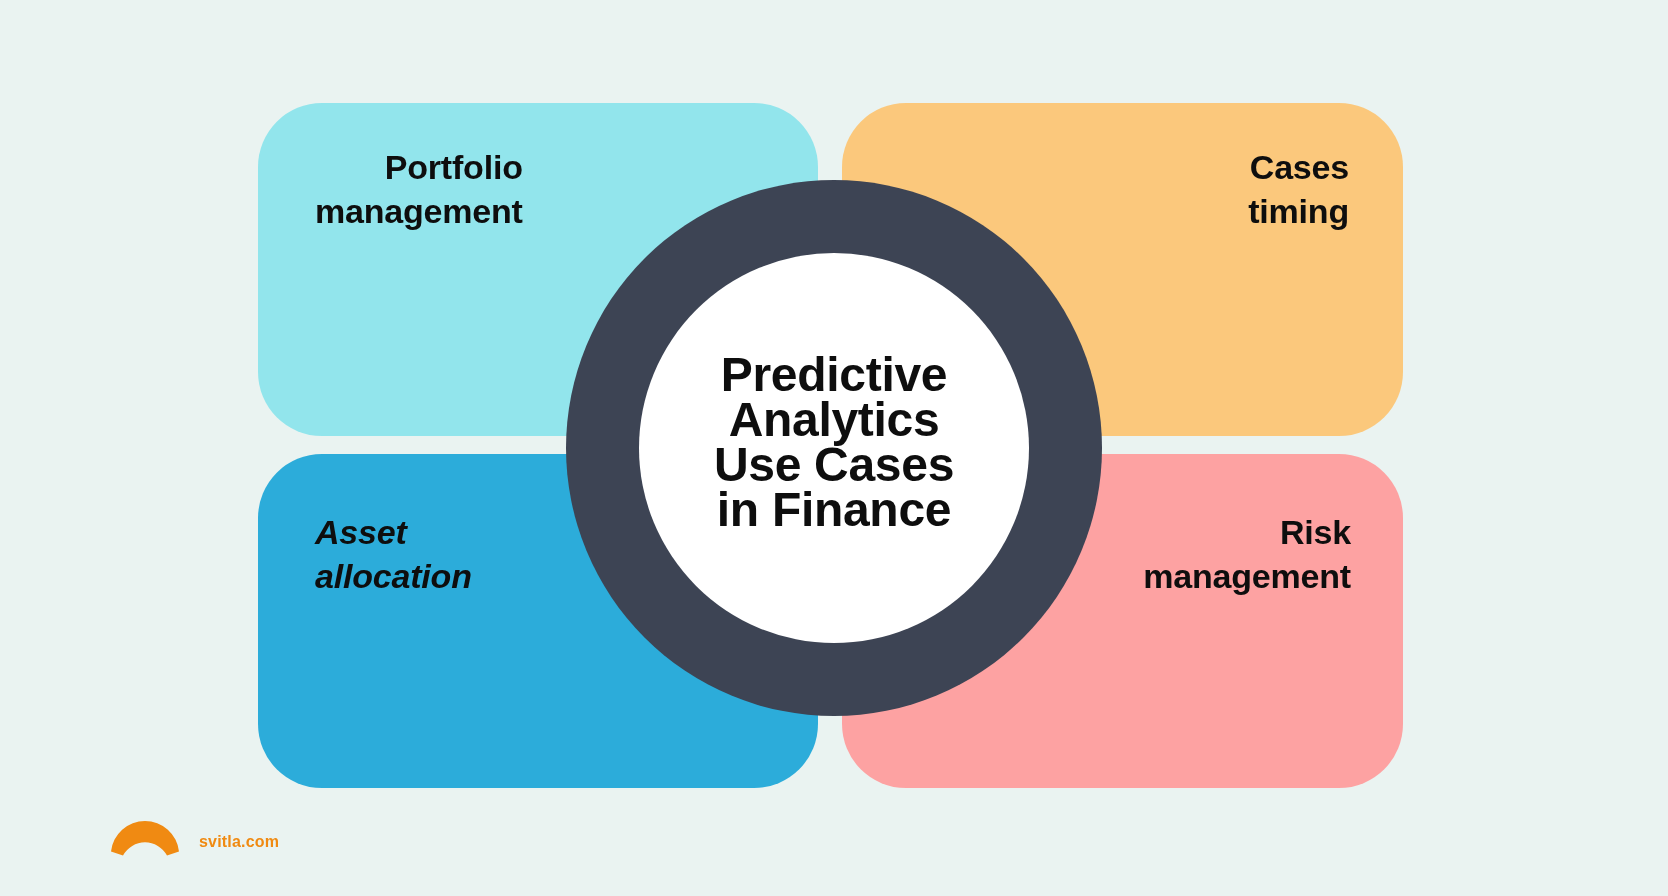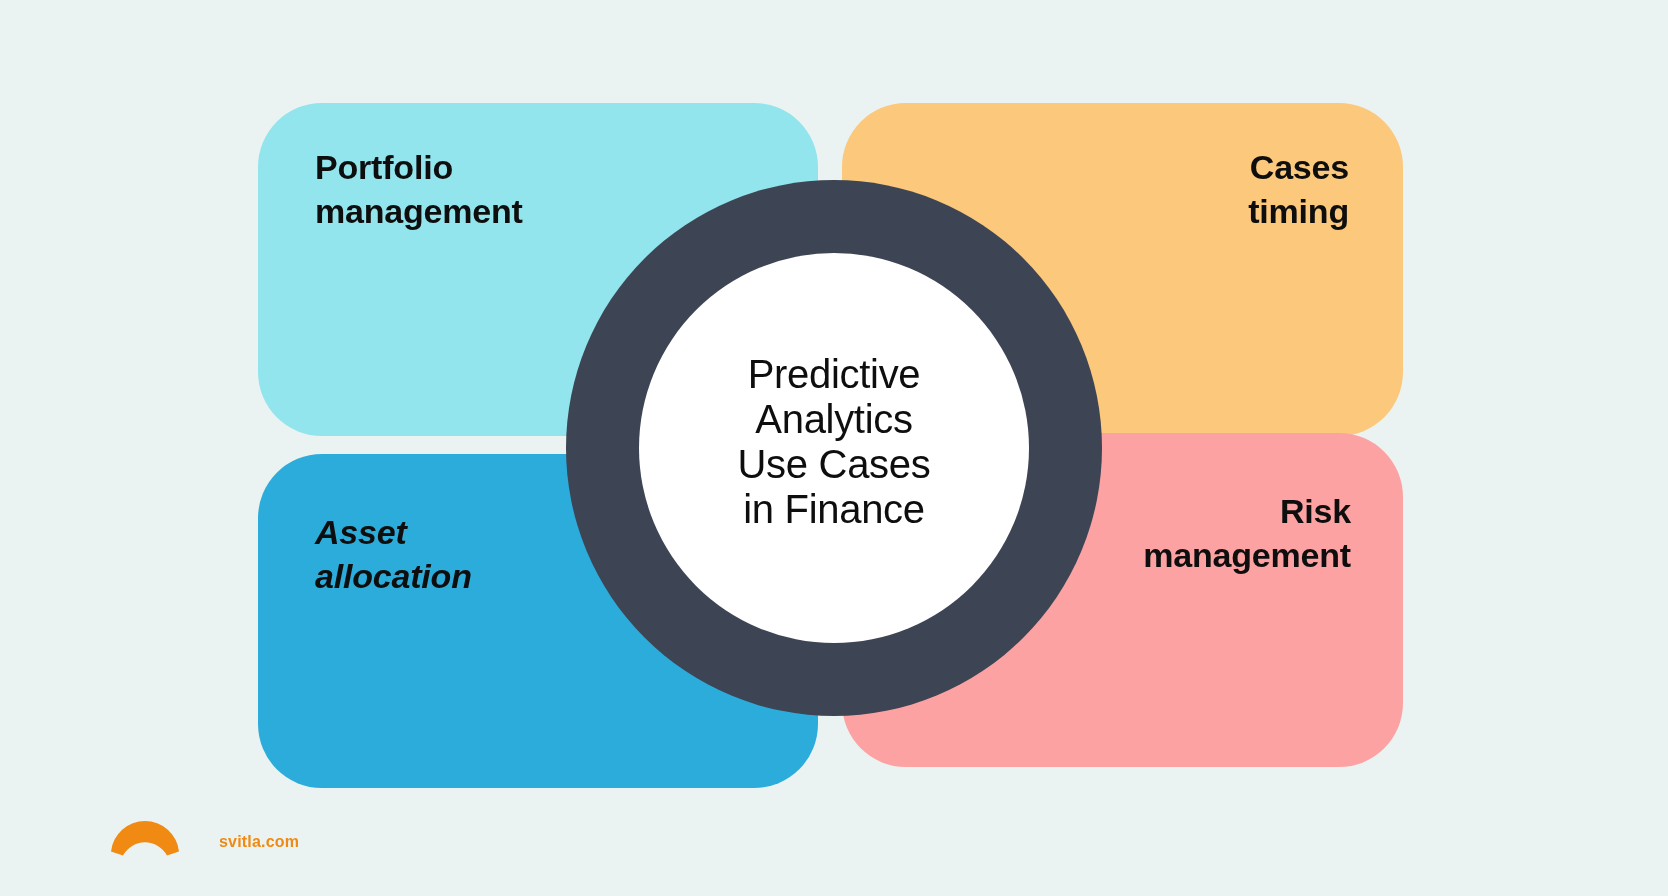--- a/index.html
+++ b/index.html
@@ -20,32 +20,32 @@
     border-radius: 64px;
     box-sizing: border-box;
     z-index: 1;
   }
   .q-tl { left: 258px; top: 103px; width: 560px; height: 333px;
           background: var(--quadrant_top_left, #92e5ec); }
   .q-tr { left: 842px; top: 103px; width: 561px; height: 333px;
           background: var(--quadrant_top_right, #fbc87c); }
   .q-bl { left: 258px; top: 454px; width: 560px; height: 334px;
           background: var(--quadrant_bottom_left, #2cacda); }
-  .q-br { left: 842px; top: 433px; width: 561px; height: 334px;
+  .q-br { left: 842px; top: 454px; width: 561px; height: 334px;
           background: var(--quadrant_bottom_right, #fda2a2); }
   .quad-label {
     position: absolute;
     font-size: 34px;
     line-height: 44px;
     font-weight: 600;
     letter-spacing: -0.2px;
     color: var(--text, #0e0e0e);
     white-space: pre-line;
   }
-  .q-tl .quad-label { left: 57px; top: 42px; text-align: left; }
+  .q-tl .quad-label { left: 57px; top: 42px; text-align: right; }
   .q-tr .quad-label { right: 54px; top: 42px; text-align: right; }
   .q-bl .quad-label { left: 57px; top: 56px; text-align: left; font-style: italic; }
   .q-br .quad-label { right: 52px; top: 56px; text-align: right; }
 
   
   .ring {
     position: absolute;
     left: 566px; top: 180px;
     width: 536px; height: 536px;
     border-radius: 50%;
@@ -57,42 +57,42 @@
     left: 639px; top: 253px;
     width: 390px; height: 390px;
     border-radius: 50%;
     background: var(--ring_inner, #ffffff);
     z-index: 3;
     display: flex;
     align-items: center;
     justify-content: center;
   }
   .center-title {
-    font-size: 40px;
+    font-size: 48px;
     line-height: 45px;
-    font-weight: 400;
+    font-weight: 700;
     letter-spacing: -0.3px;
     color: var(--text, #0e0e0e);
     text-align: center;
     white-space: pre-line;
     transform: translateY(-6px);
   }
 
   
   .logo {
     position: absolute;
     left: 110px; top: 820px;
     display: flex;
     align-items: center;
     z-index: 4;
   }
   .logo-fan { width: 70px; height: 36px; display: block; }
   .logo-fan path { fill: var(--logo, #f08a12); }
   .logo-text {
-    margin-left: 39px;
+    margin-left: 19px;
     font-size: 16px;
     font-weight: 700;
     letter-spacing: 0.2px;
     color: var(--logo, #f08a12);
     transform: translateY(4px);
   }
 </style>
 </head>
 <body>
 

